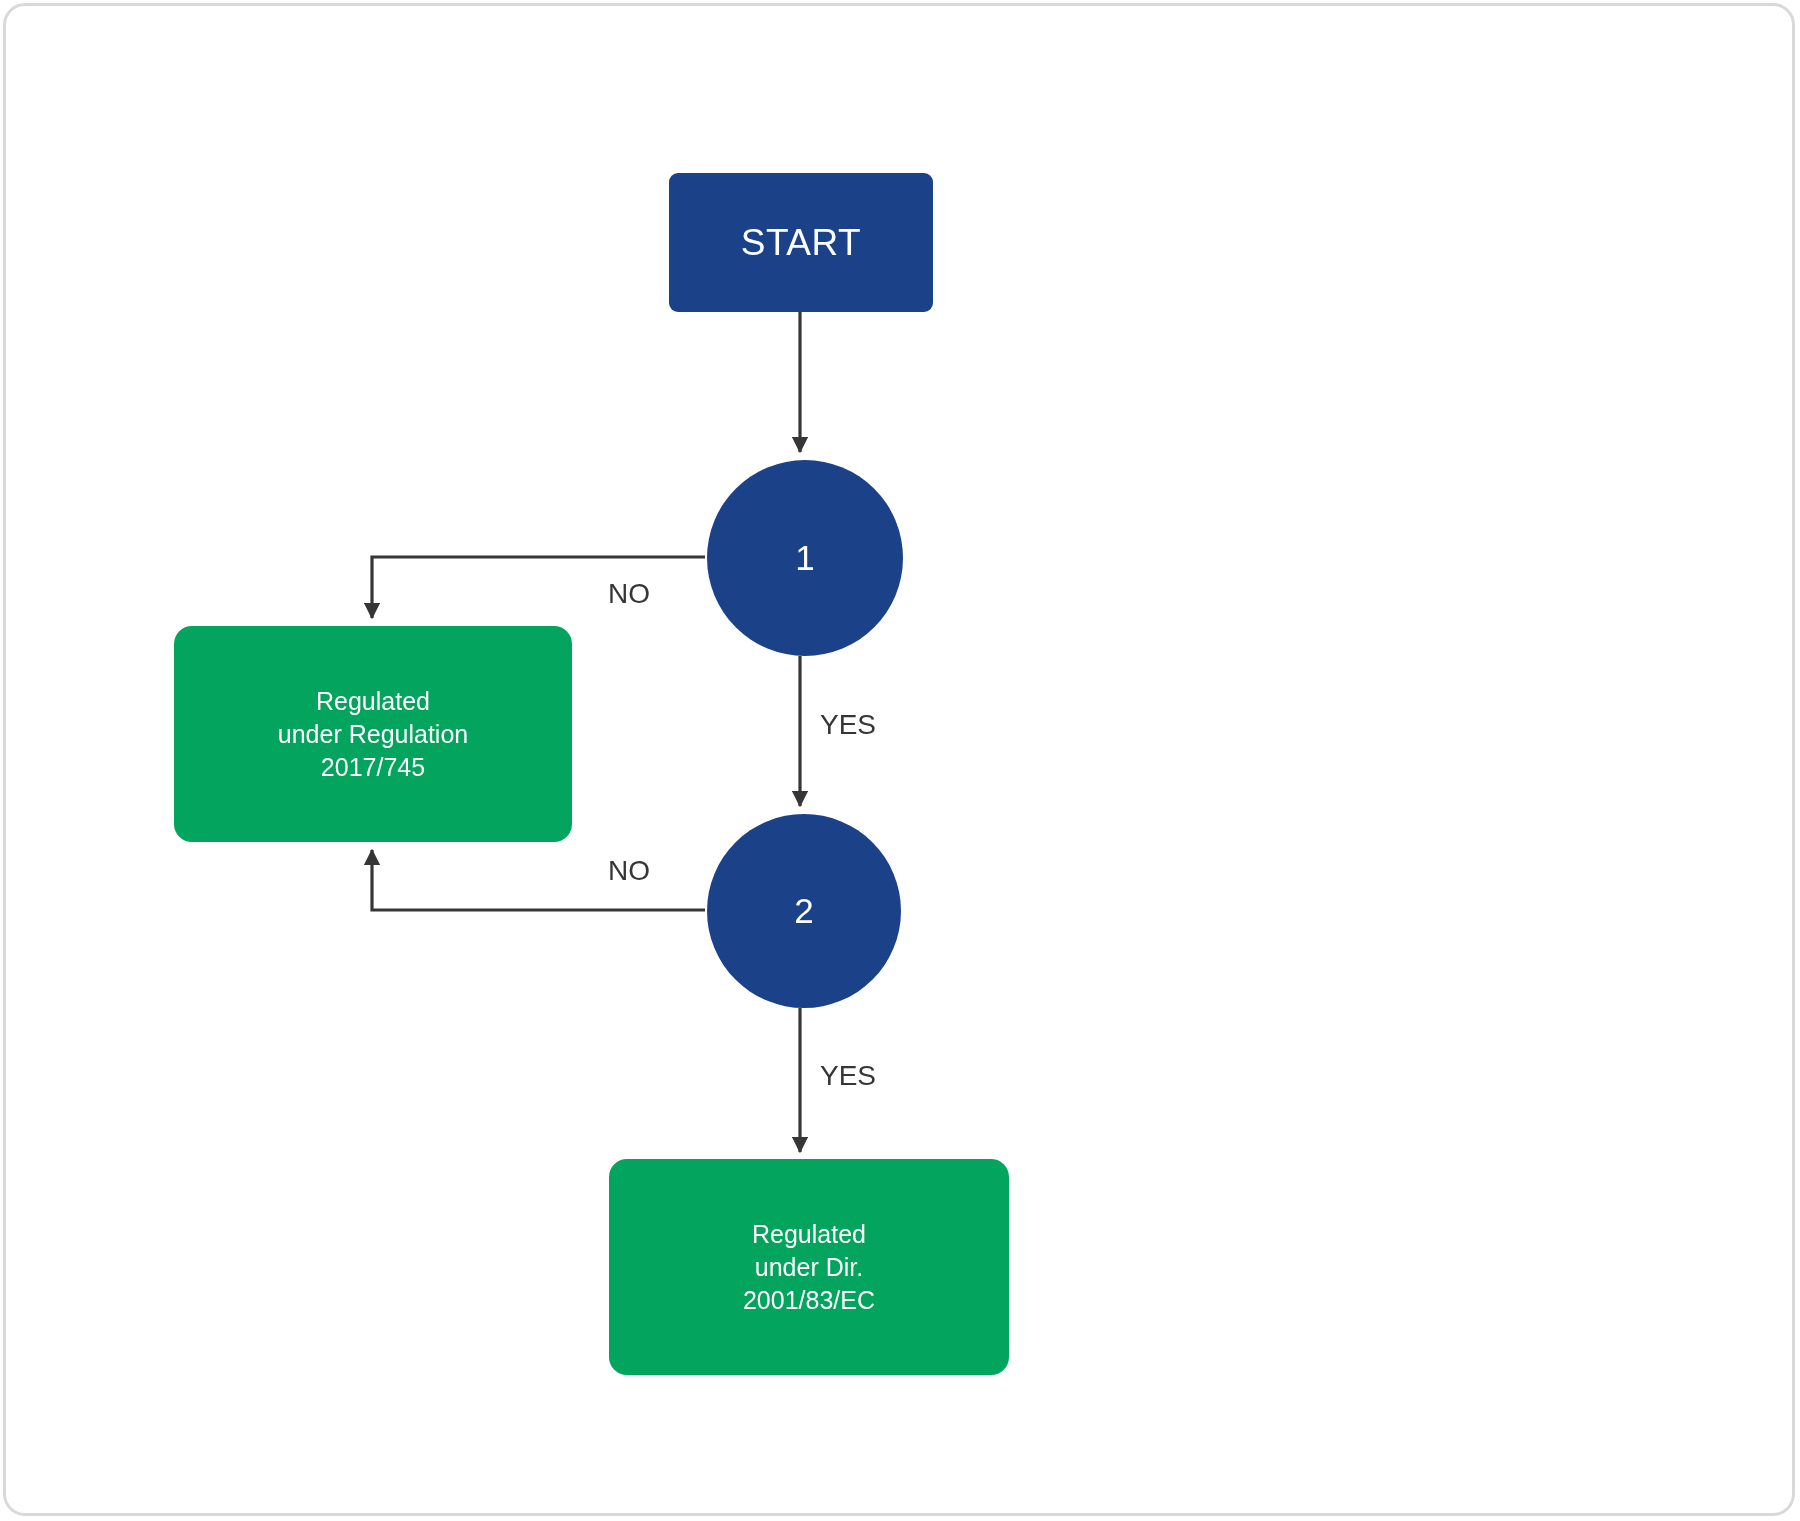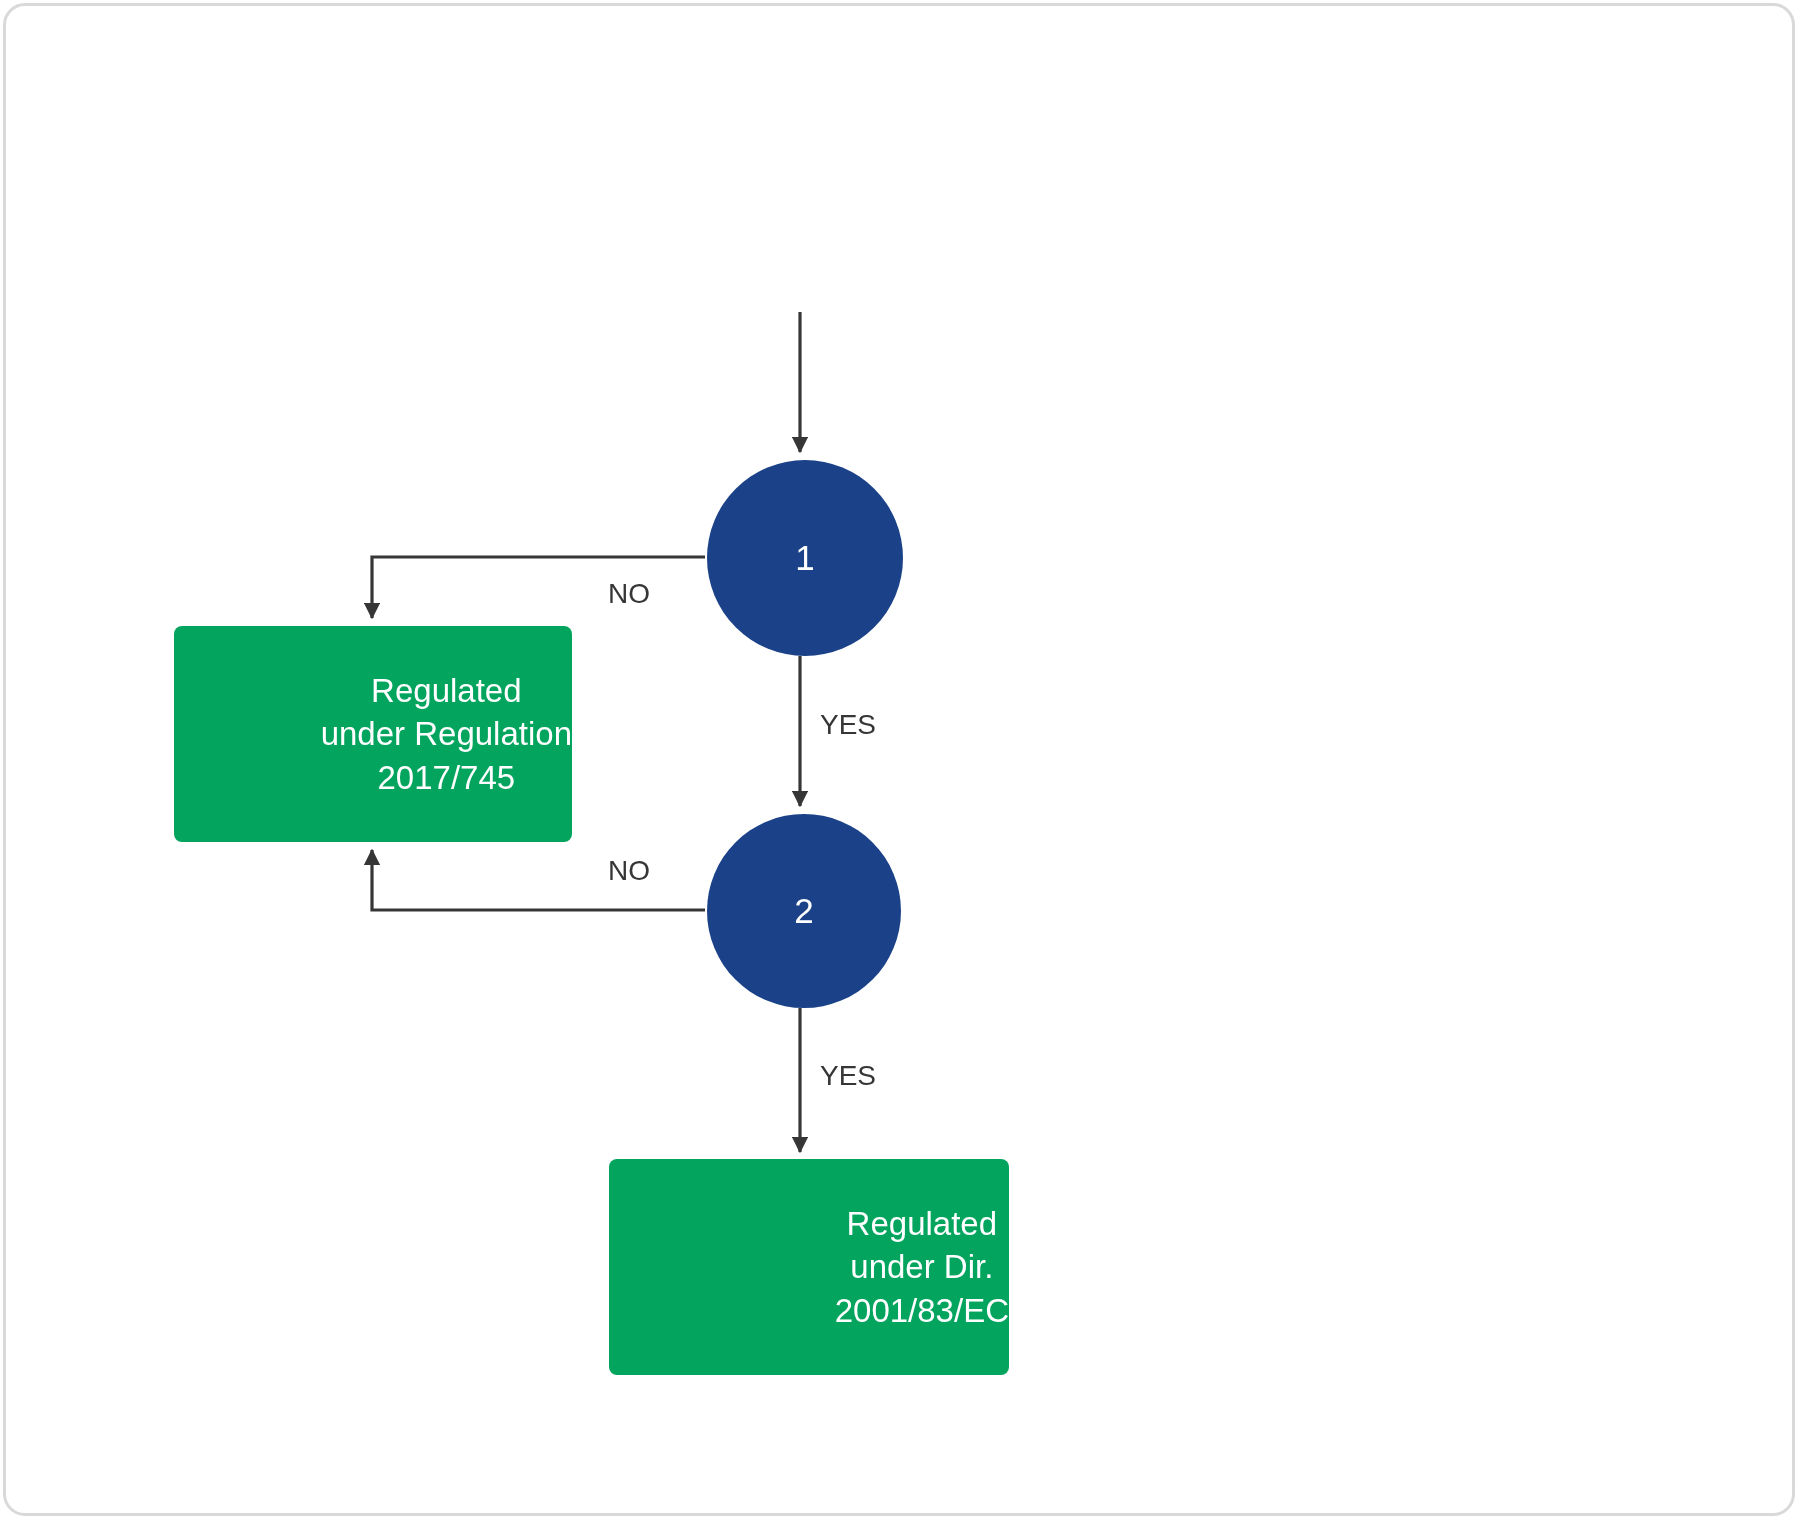--- a/index.html
+++ b/index.html
@@ -59,24 +59,23 @@
     height: 196px;
   }
   .circle-2 {
     left: 707px;
     top: 814px;
     width: 194px;
     height: 194px;
   }
   .box-green {
     background: #03a45d;
-    border-radius: 8px;
-    font-size: 33px;
+    border-radius: 18px;
+    font-size: 25px;
     line-height: 1.32;
-    justify-content: flex-end;
   }
   .green-1 {
     left: 174px;
     top: 626px;
     width: 398px;
     height: 216px;
   }
   .green-2 {
     left: 609px;
     top: 1159px;
@@ -151,20 +150,23 @@
     <g>
       <path d="M 705 910 L 372 910 L 372 850" stroke="#363636" stroke-width="3.2" fill="none" stroke-linejoin="miter" marker-end="url(#arrowhead)"></path>
     </g>
 
      green box 2 --&gt;
     <g>
       <path d="M 800 1008 L 800 1152" stroke="#363636" stroke-width="3.2" fill="none" marker-end="url(#arrowhead)"></path>
     </g>
   </svg>
 
+  <div class="node box-start">
+    <span class="node-text">START</span>
+  </div>
 
   <div class="node circle circle-1">
     <span class="node-text">1</span>
   </div>
 
   <div class="node circle circle-2">
     <span class="node-text">2</span>
   </div>
 
   <div class="node box-green green-1">

